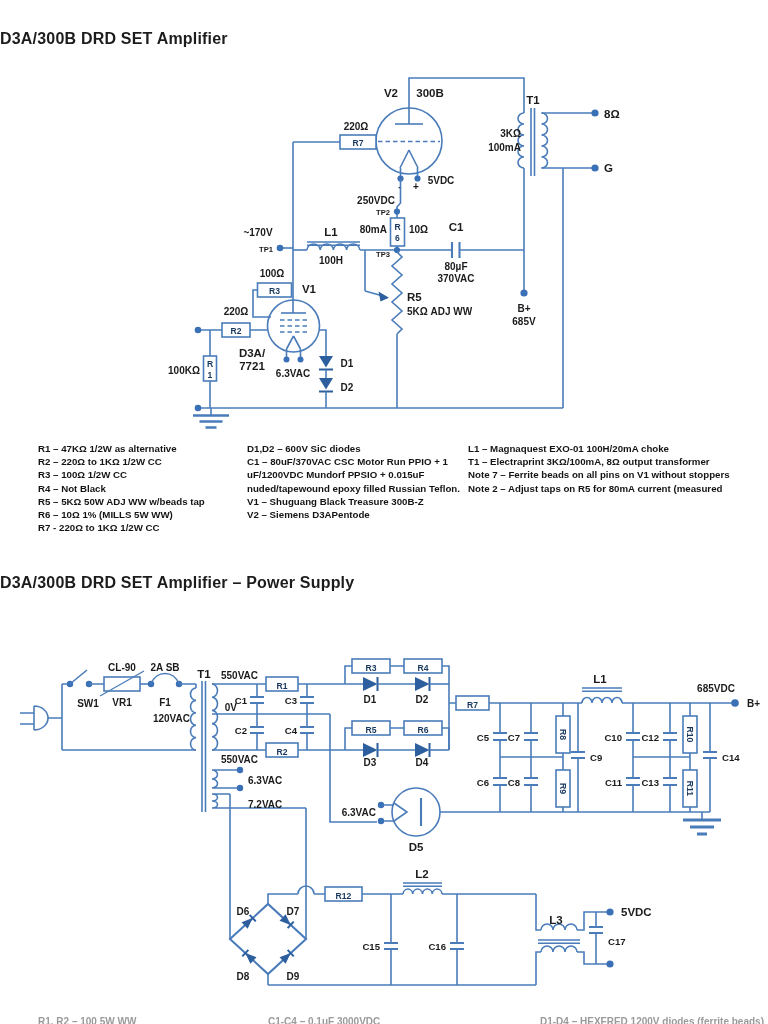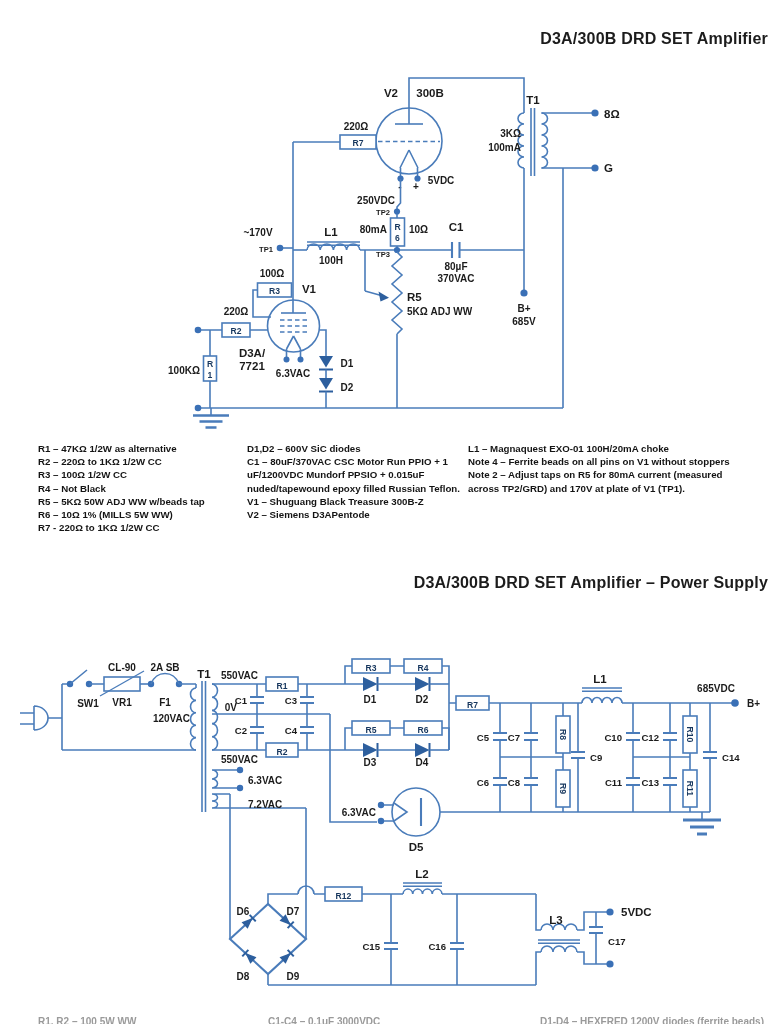--- a/index.html
+++ b/index.html
@@ -1,18 +1,18 @@
 <!DOCTYPE html>
 <html><head>
 <meta charset="utf-8">
 <style>
   html,body{margin:0;padding:0}
   body{width:768px;height:1024px;background:#fff;overflow:hidden;position:relative;
        font-family:"Liberation Sans",sans-serif}
-  .title{position:absolute;left:0;width:768px;text-align:right;font-weight:700;color:#1c1c1c;
+  .title{position:absolute;left:0;width:768px;text-align:left;font-weight:700;color:#1c1c1c;
          font-size:16px;letter-spacing:.2px}
   #title-amp{top:30px}
   #title-ps{top:574px}
   svg{position:absolute;left:0}
   #amp-svg{top:55px}
   #ps-svg{top:645px}
   .notes{position:absolute;top:442px;font-size:9.7px;font-weight:700;line-height:13.2px;
          color:#141414;white-space:nowrap}
   #notes-col1{left:38px}
   #notes-col2{left:247px}
@@ -198,23 +198,23 @@
 <div class="notes" id="notes-col2">
   <div>D1,D2 – 600V SiC diodes</div>
   <div>C1 – 80uF/370VAC CSC Motor Run PPIO + 1</div>
   <div>uF/1200VDC Mundorf PPSIO + 0.015uF</div>
   <div>nuded/tapewound epoxy filled Russian Teflon.</div>
   <div>V1 – Shuguang Black Treasure 300B-Z</div>
   <div>V2 – Siemens D3APentode</div>
 </div>
 <div class="notes" id="notes-col3">
   <div>L1 – Magnaquest EXO-01 100H/20mA choke</div>
-  <div>Note 4 – Ferrite beads on all pins on V1 without stoppers</div>
+  <div>T1 – Electraprint 3KΩ/100mA, 8Ω output transformer</div>
+  <div>Note 7 – Ferrite beads on all pins on V1 without stoppers</div>
   <div>Note 2 – Adjust taps on R5 for 80mA current (measured</div>
-  <div>across TP2/GRD) and 170V at plate of V1 (TP1).</div>
 </div>
 
 <div class="title" id="title-ps">D3A/300B DRD SET Amplifier – Power Supply</div>
 
 <svg id="ps-svg" width="768" height="368" viewBox="0 645 768 368">
 
   <g>
     <path class="w" d="M34 706 V730 M34 706 A14 12 0 0 1 34 730 M20 713 H34 M20 724 H34"></path>
     <path class="w" d="M48 718 H62 M62 684 V750 M62 684 H70 M62 750 H196"></path>
   </g>

